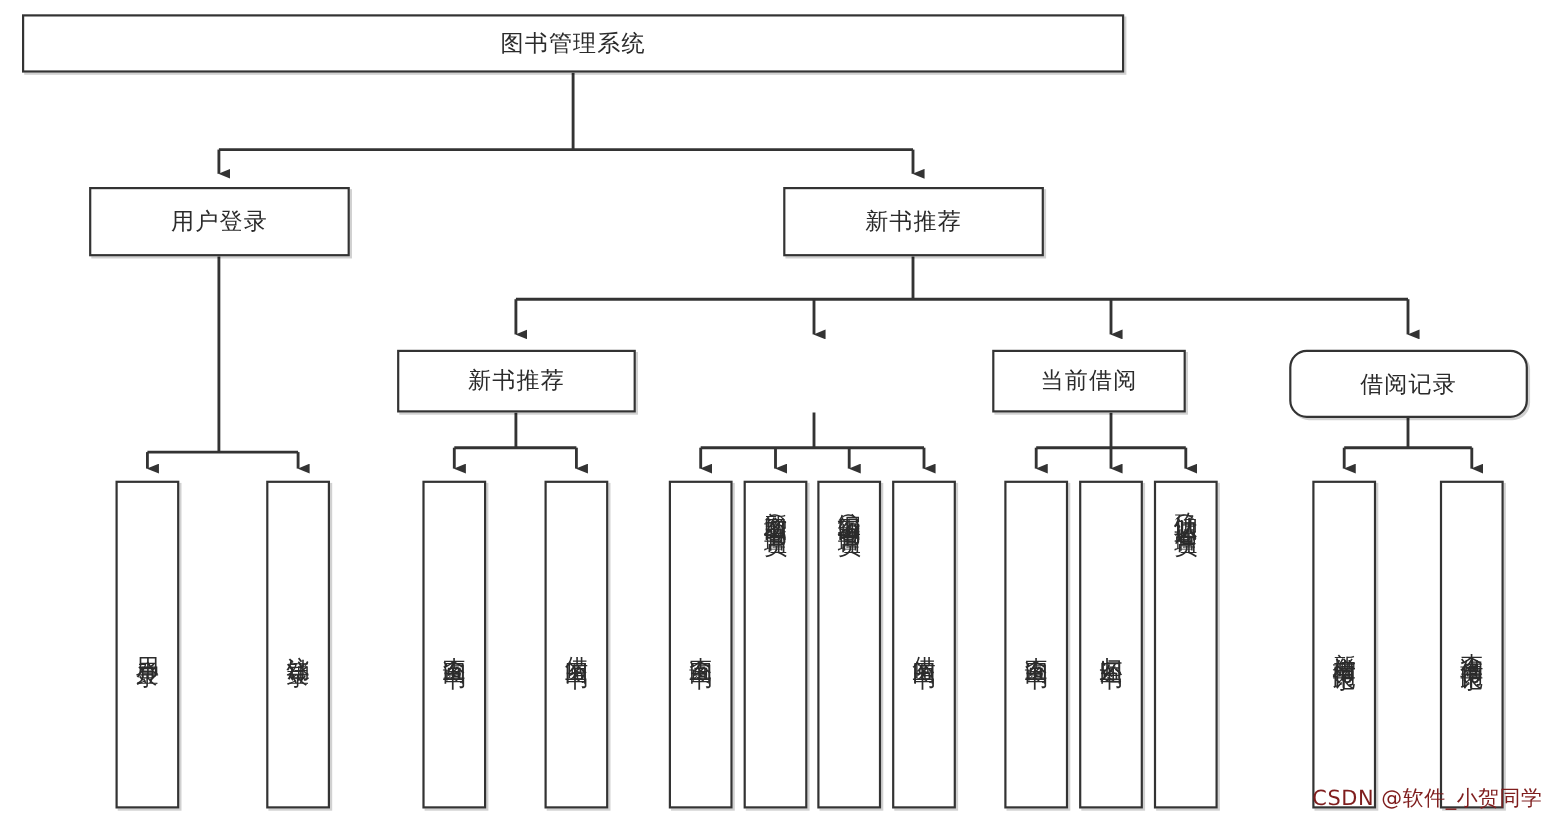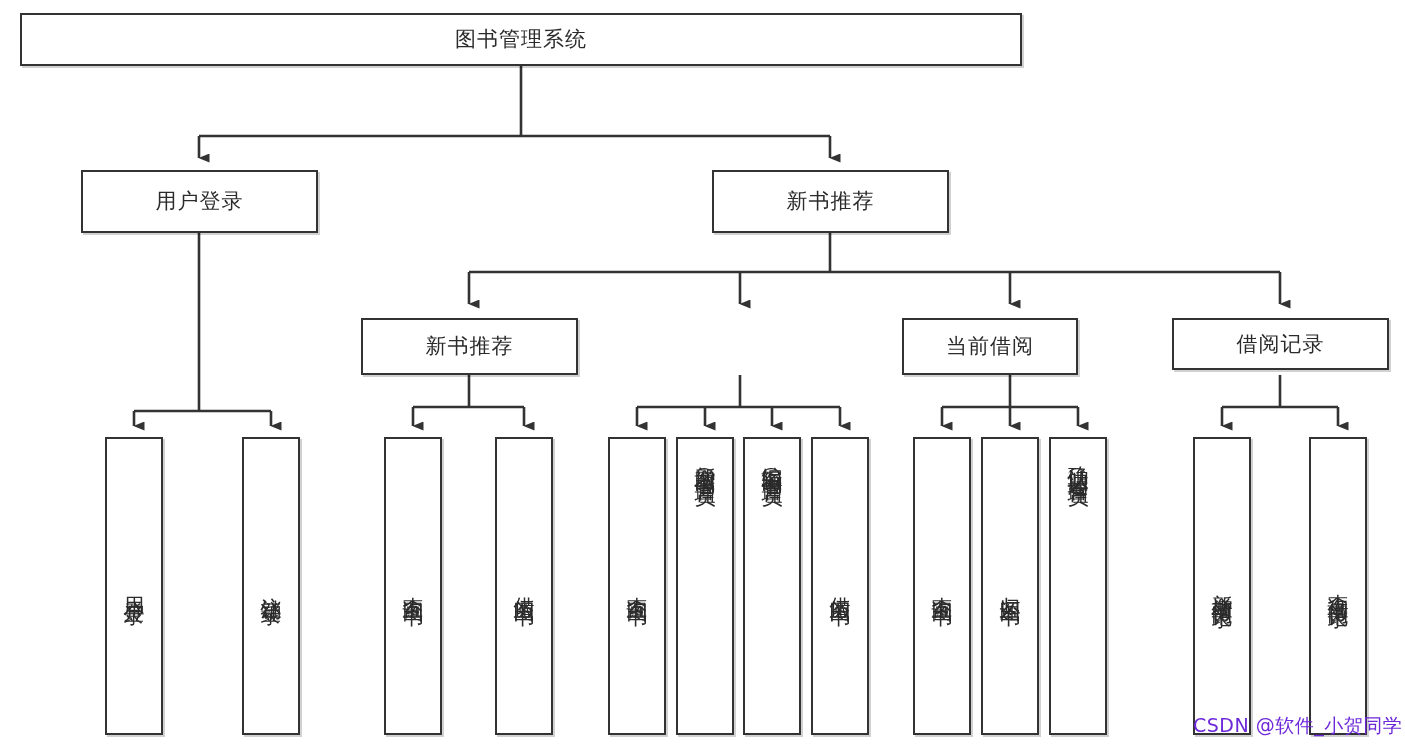--- a/index.html
+++ b/index.html
@@ -56,21 +56,21 @@
     letter-spacing: 3px;
     white-space: nowrap;
   }
   .node.vertical.center-text {
     align-items: center;
     padding-top: 0;
   }
   .watermark {
     position: absolute;
     font-size: 19px;
-    color: #6d28d9;
+    color: #7f1d1d;
     white-space: nowrap;
     letter-spacing: 0.5px;
   }
 </style>
 </head>
 <body>
 
 <div id="diagram-root">
 
   <svg class="edges" viewBox="0 0 1405 747" xmlns="http://www.w3.org/2000/svg">
@@ -133,21 +133,21 @@
   <div class="node" style="left:712px; top:170px; width:237px; height:63px;">
     <span class="node-label">新书推荐</span>
   </div>
 
   <div class="node" style="left:361px; top:318px; width:217px; height:57px;">
     <span class="node-label">新书推荐</span>
   </div>
   <div class="node" style="left:902px; top:318px; width:176px; height:57px;">
     <span class="node-label">当前借阅</span>
   </div>
-  <div class="node" style="left:1172px; top:318px; width:217px; height:52px;">
+  <div class="node" style="left:1172px; top:318px; width:217px; height:62px;border-radius:16px;">
     <span class="node-label">借阅记录</span>
   </div>
 
   <div class="node vertical center-text" style="left:105px; top:437px; width:58px; height:298px;">
     <span class="node-label">用户登录</span>
   </div>
   <div class="node vertical center-text" style="left:242px; top:437px; width:58px; height:298px;">
     <span class="node-label">注销登录</span>
   </div>
 

